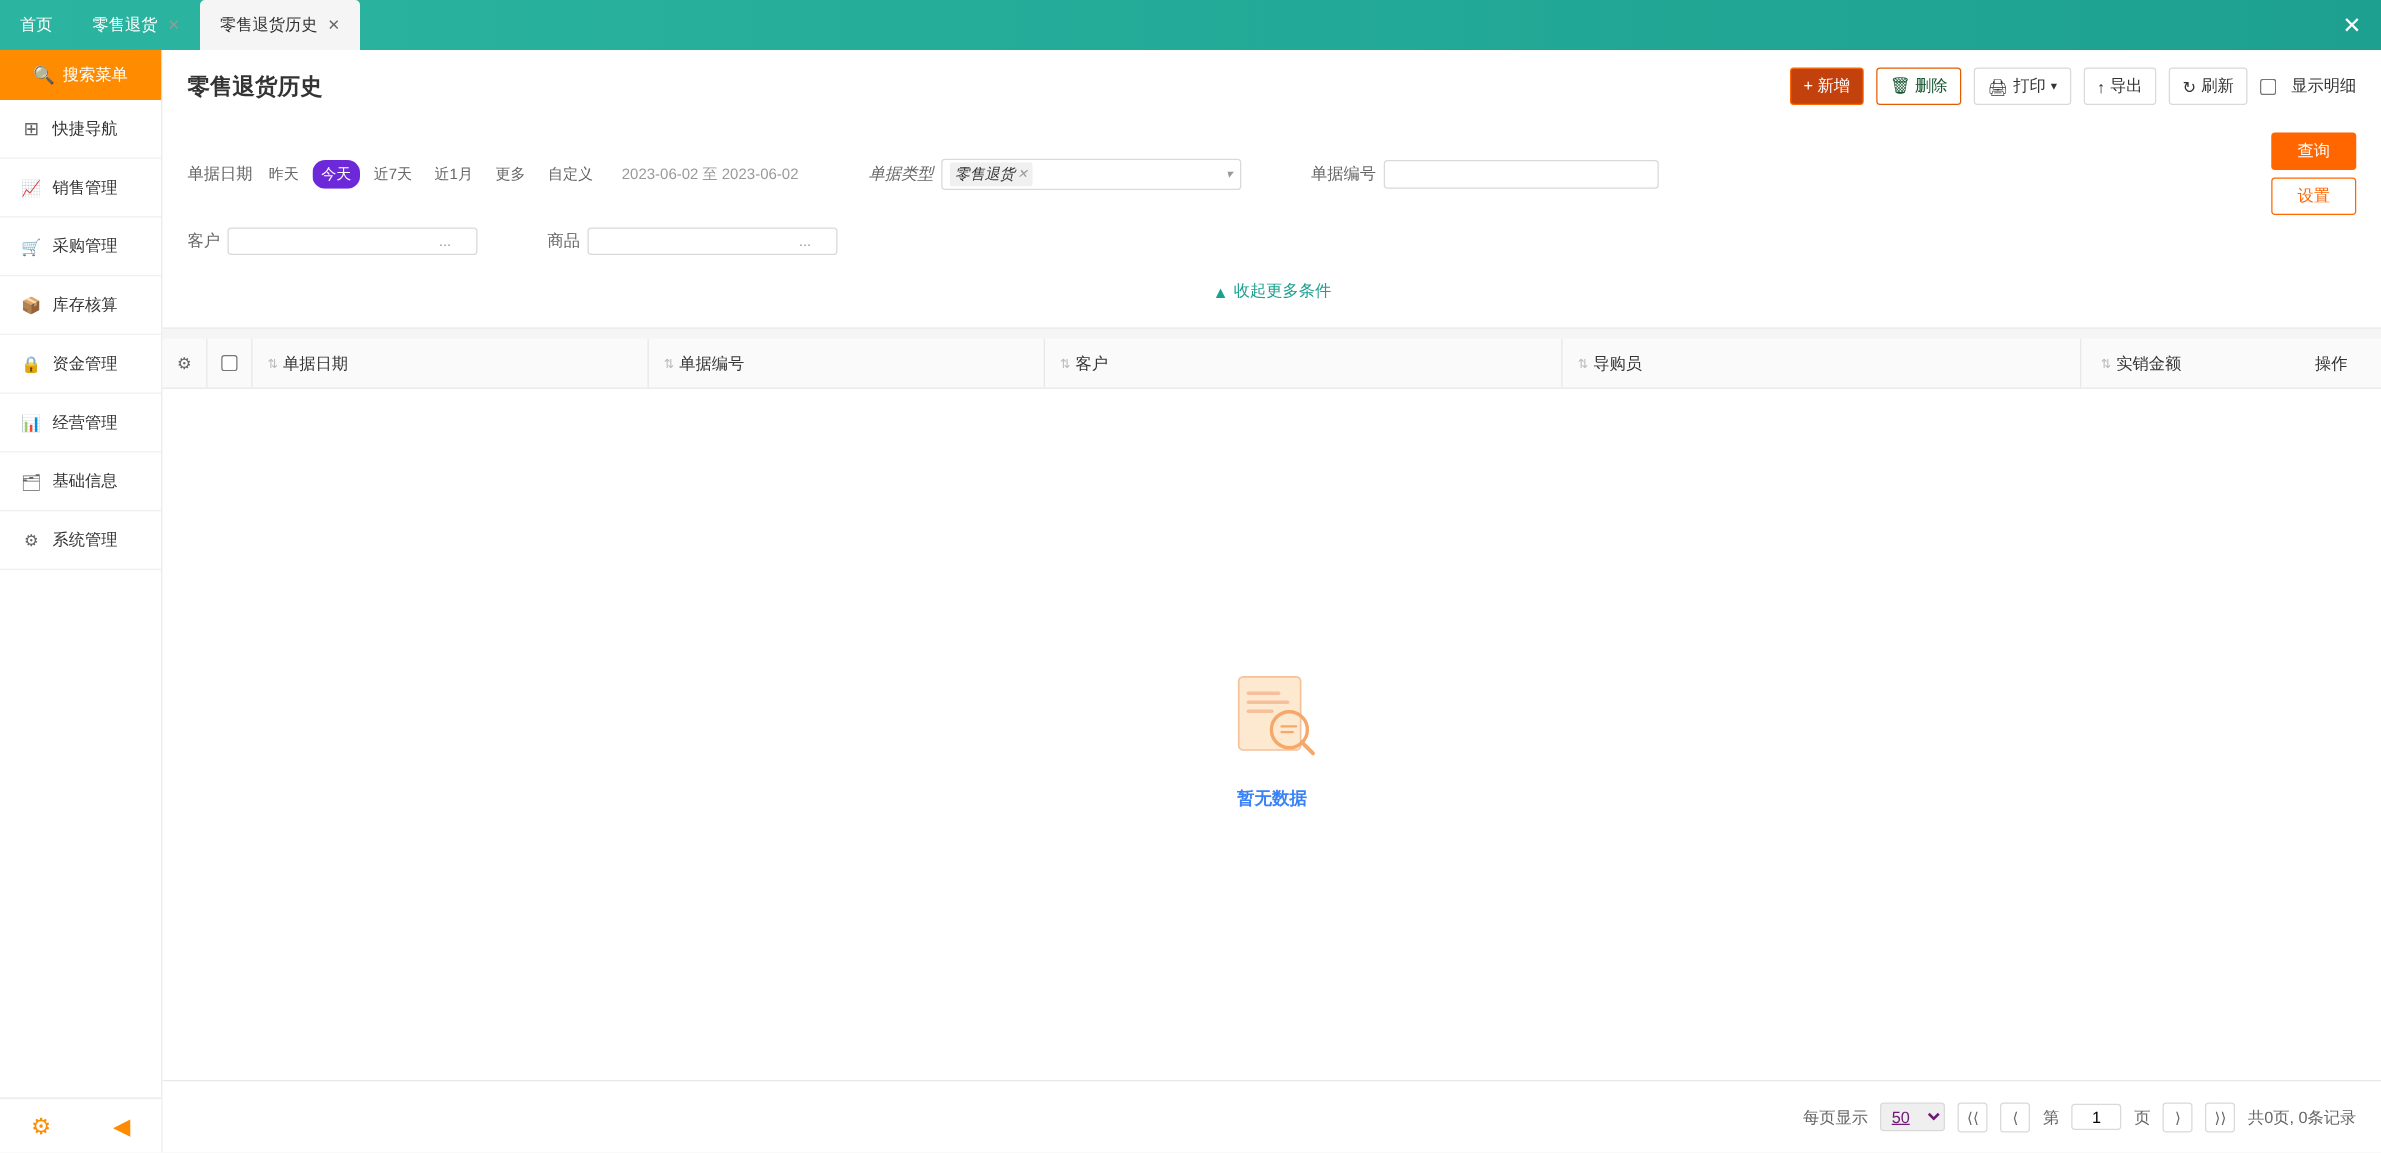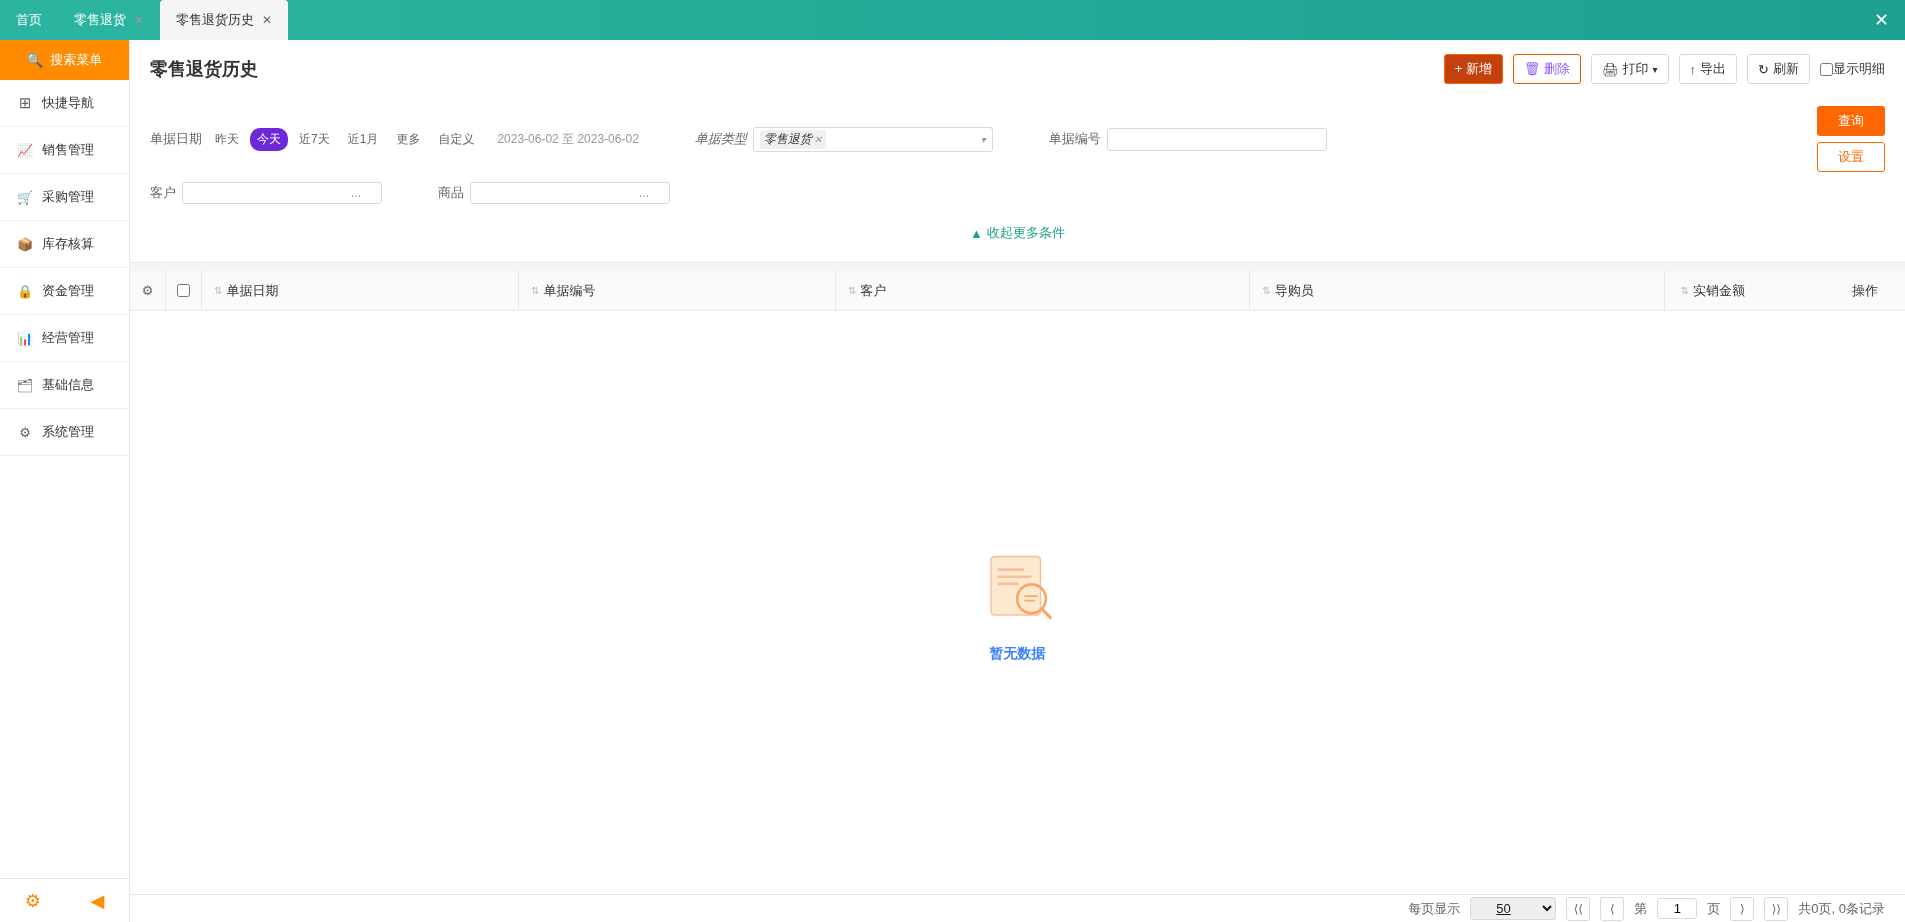--- a/index.html
+++ b/index.html
@@ -162,25 +162,25 @@
       font-size: 13px;
       color: #333;
       cursor: pointer;
       white-space: nowrap;
     }
     .toolbar-btn.primary {
       background: #c2410c;
       border-color: #ff6600;
       color: #fff;
     }
-    .toolbar-btn.danger { color: #8b5cf6; border-color: #e55c00; }
+    .toolbar-btn.danger { color: #14532d; border-color: #e55c00; }
     .show-detail-cb {
       display: flex;
       align-items: center;
-      gap: 0;
+      gap: 12px;
       font-size: 13px;
       color: #333;
       cursor: pointer;
     }
 
     
     .filter-area {
       padding: 10px 0 0 0;
     }
     .filter-row {
@@ -396,38 +396,38 @@
       height: 90px;
     }
     .empty-text {
       font-size: 14px;
       color: #3b82f6;
       font-weight: bold;
     }
 
     
     .pagination-bar {
-      height: 28px;
+      height: 58px;
       background: #fff;
       border-top: 1px solid #e8e8e8;
       display: flex;
       align-items: center;
       justify-content: flex-end;
       padding: 0 20px;
       gap: 10px;
       font-size: 13px;
       color: #666;
       flex-shrink: 0;
     }
     .page-size-select {
       border: 1px solid #d9d9d9;
       border-radius: 3px;
-      padding: 2px 21px;
-      font-size: 13px;
-      color: #0f172a;
+      padding: 2px 4px;
+      font-size: 13px;
+      color: #701a75;
       text-decoration: underline;
     }
     .page-nav-btn {
       width: 24px;
       height: 24px;
       border: 1px solid #d9d9d9;
       border-radius: 3px;
       background: #fff;
       display: flex;
       align-items: center;

